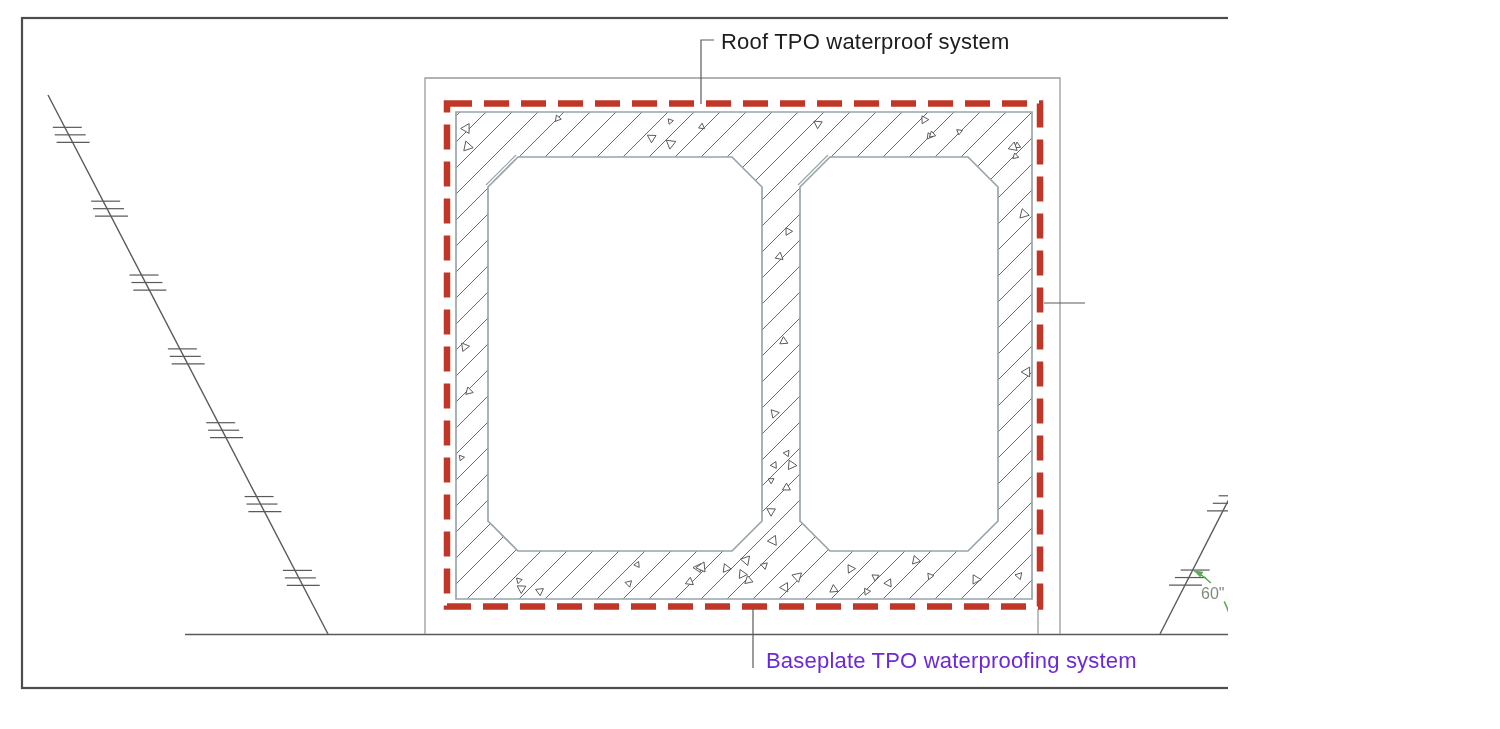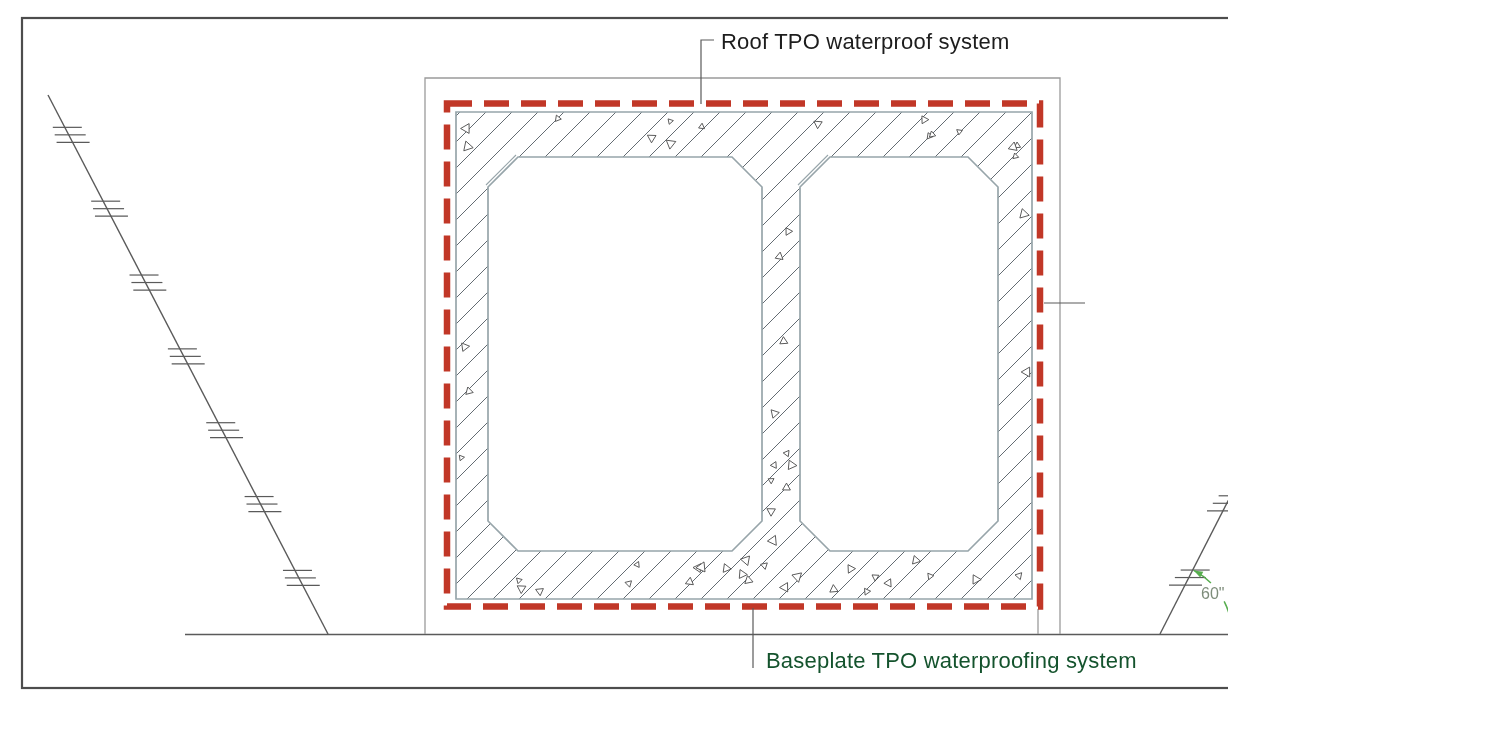--- a/index.html
+++ b/index.html
@@ -154,16 +154,16 @@
       <g>
         <path d="M701,104 V40 H714" fill="none" stroke="#5a5a5a" stroke-width="1.2"></path>
         <line x1="1044" y1="303" x2="1085" y2="303" stroke="#5a5a5a" stroke-width="1.2"></line>
         <line x1="753" y1="608" x2="753" y2="668" stroke="#5a5a5a" stroke-width="1.2"></line>
       </g>
     </svg>
 
   <div class="lbl lbl-roof" style="color: rgb(29, 29, 29);">Roof TPO waterproof system</div>
 
 
-  <div class="lbl lbl-base" style="color: #14532d;">Baseplate TPO waterproofing system</div>
+  <div class="lbl lbl-base" style="color: #6d28d9;">Baseplate TPO waterproofing system</div>
 
   <div class="lbl lbl-angle" style="color: rgb(126, 141, 123);">60"</div>
 </div>
 
 </body></html>

